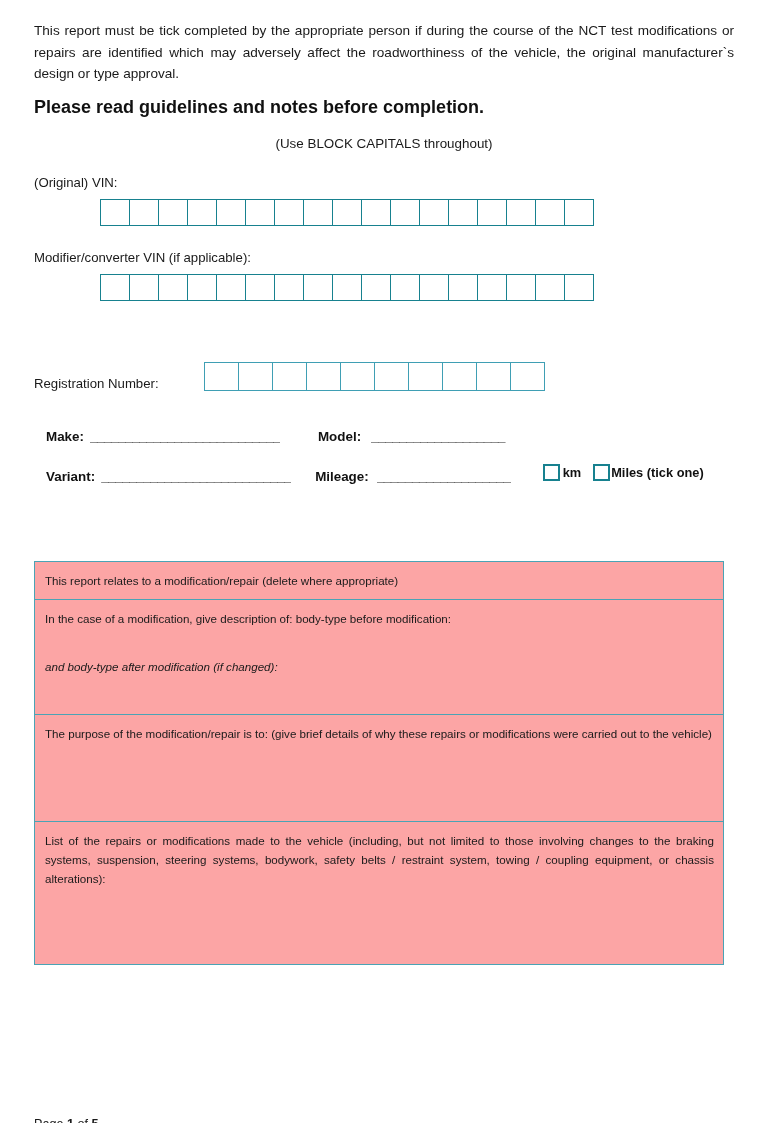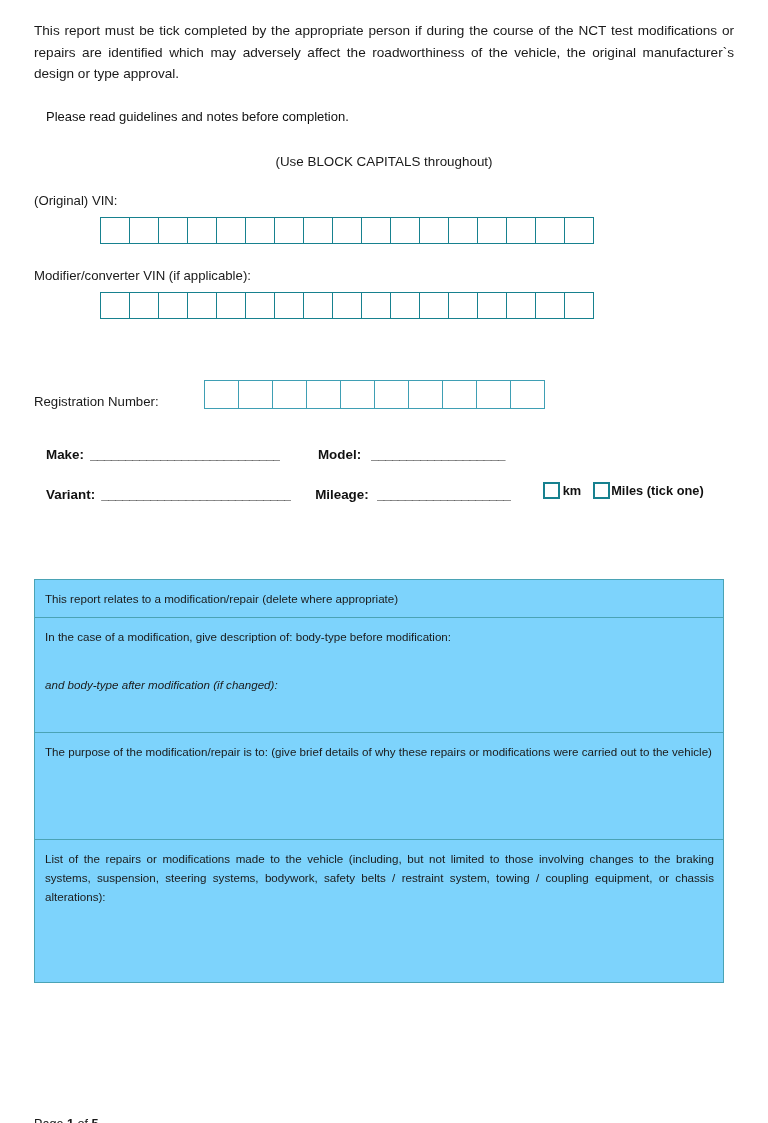--- a/index.html
+++ b/index.html
@@ -49,24 +49,24 @@
     margin: 0;
     padding-top: 20px;
     font-size: 13.6px;
     line-height: 21.5px;
     text-align: justify;
     text-justify: inter-word;
     color: #1a1a1a;
   }
 
   .please-read {
-    margin: 12px;
+    margin: 0;
     padding-top: 12px;
-    font-size: 13px;
-    font-weight: normal;
+    font-size: 18px;
+    font-weight: bold;
     color: #111111;
   }
 
   .block-caps {
     margin: 0;
     padding-top: 18px;
     font-size: 13.4px;
     text-align: center;
     color: #1a1a1a;
   }
@@ -169,21 +169,21 @@
     text-align: center;
   }
   .tick-label.last { margin-right: 0; margin-left: 1px; }
 
   
   .report-table {
     margin-top: 70px;
     width: 690px;
     border: 1px solid #4aa3b5;
     border-collapse: collapse;
-    background: #7dd3fc;
+    background: #fca5a5;
   }
   .report-table td {
     border: 1px solid #4aa3b5;
     padding: 9px 9px 9px 10px;
     font-size: 11.6px;
     line-height: 19px;
     color: #1a1a1a;
     vertical-align: top;
     text-align: justify;
     text-justify: inter-word;

